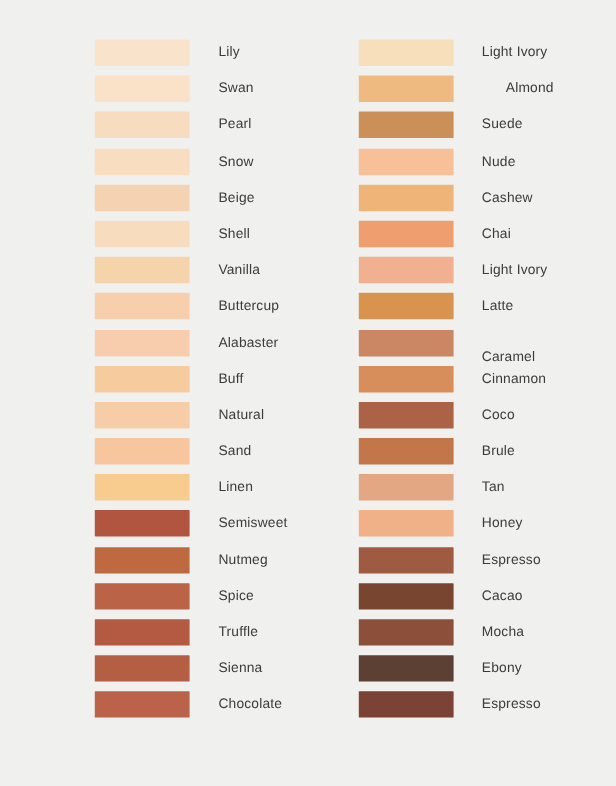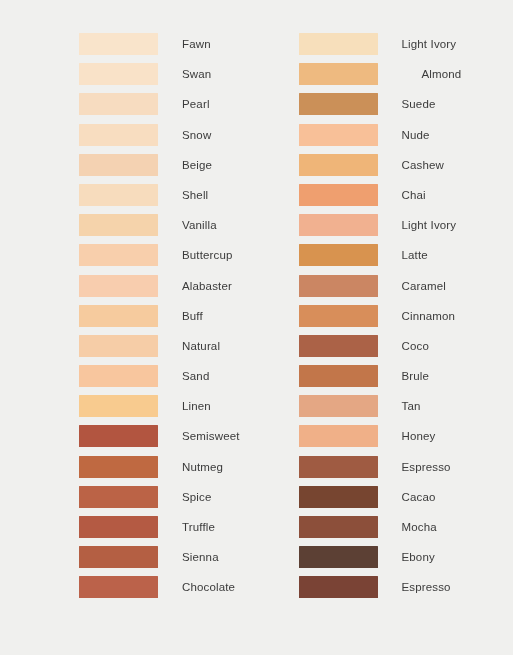--- a/index.html
+++ b/index.html
@@ -65,21 +65,21 @@
 </style>
 </head>
 <body style="background-color: rgb(240, 240, 238);">
 
 <div id="chart-root">
   <div class="swatch-columns">
 
     <div class="swatch-column left">
       <div class="swatch-row">
         <div class="swatch-chip" style="background-color: rgb(249, 228, 203);"></div>
-        <div class="swatch-label" style="color: rgb(59, 59, 59);">Fawn</div>
+        <div class="swatch-label" style="color: rgb(59, 59, 59);">Lily</div>
       </div>
       <div class="swatch-row">
         <div class="swatch-chip" style="background-color: rgb(249, 226, 200);"></div>
         <div class="swatch-label" style="color: rgb(59, 59, 59);">Swan</div>
       </div>
       <div class="swatch-row">
         <div class="swatch-chip" style="background-color: rgb(247, 220, 192);"></div>
         <div class="swatch-label" style="color: rgb(59, 59, 59);">Pearl</div>
       </div>
       <div class="swatch-row">
@@ -176,21 +176,21 @@
       <div class="swatch-row">
         <div class="swatch-chip" style="background-color: rgb(241, 177, 144);"></div>
         <div class="swatch-label" style="color: rgb(59, 59, 59);">Light Ivory</div>
       </div>
       <div class="swatch-row">
         <div class="swatch-chip" style="background-color: rgb(216, 147, 79);"></div>
         <div class="swatch-label" style="color: rgb(59, 59, 59);">Latte</div>
       </div>
       <div class="swatch-row">
         <div class="swatch-chip" style="background-color: rgb(203, 134, 99);"></div>
-        <div class="swatch-label" style="color: rgb(59, 59, 59);">Caramel</div>
+        <div class="swatch-label" style="color: rgb(59, 59, 59); margin-top: 12px;">Caramel</div>
       </div>
       <div class="swatch-row">
         <div class="swatch-chip" style="background-color: rgb(216, 142, 90);"></div>
         <div class="swatch-label" style="color: rgb(59, 59, 59);">Cinnamon</div>
       </div>
       <div class="swatch-row">
         <div class="swatch-chip" style="background-color: rgb(171, 98, 71);"></div>
         <div class="swatch-label" style="color: rgb(59, 59, 59);">Coco</div>
       </div>
       <div class="swatch-row">

